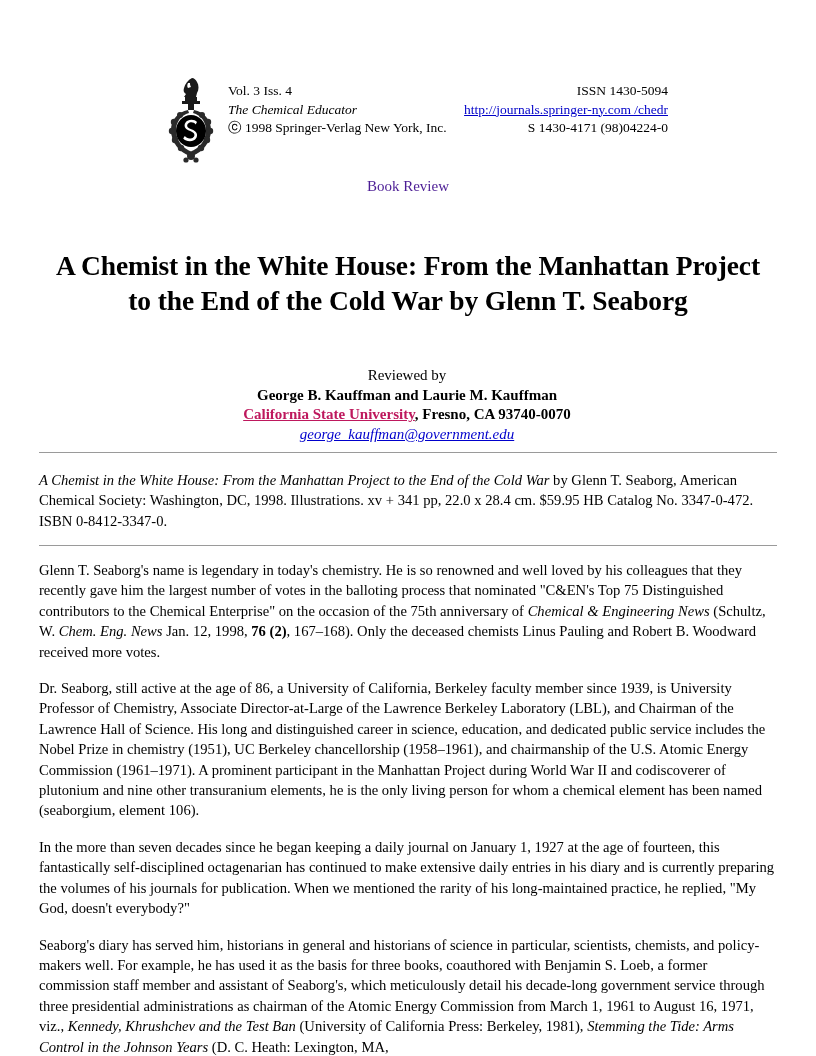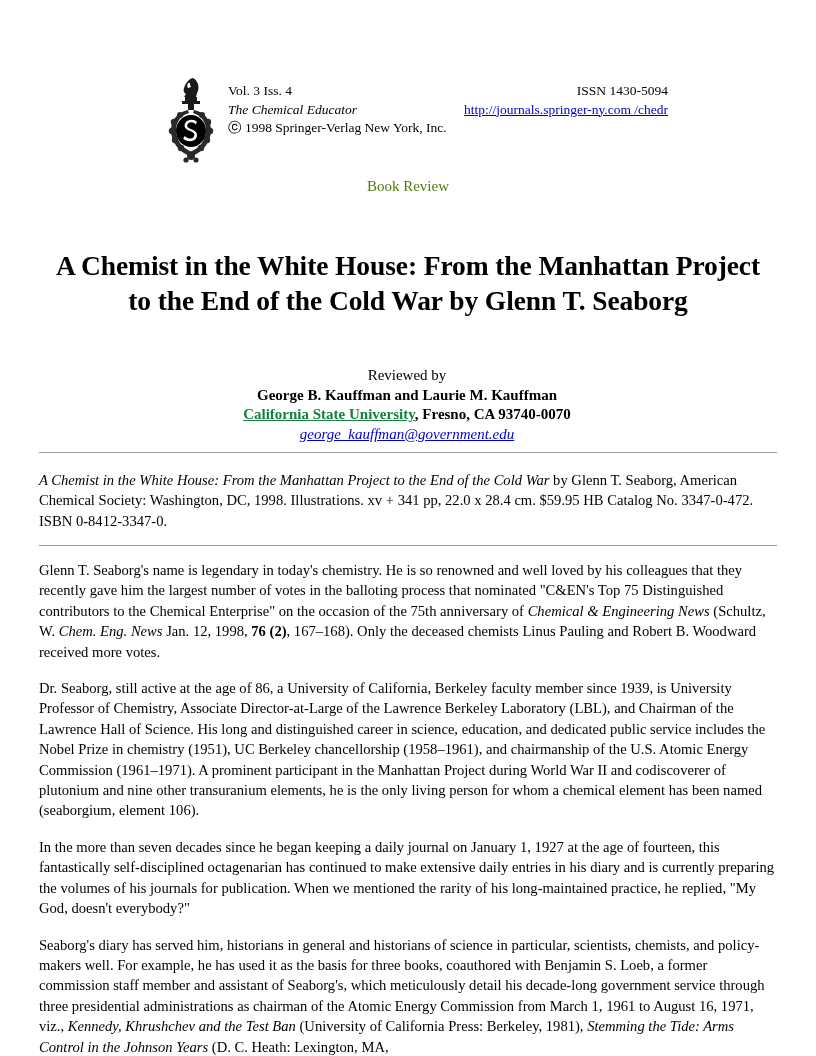--- a/index.html
+++ b/index.html
@@ -72,21 +72,21 @@
     text-decoration: underline;
   }
 
   
   .kicker {
     position: absolute;
     top: 176px;
     left: 0;
     width: 816px;
     text-align: center;
-    color: #4d7c0f;
+    color: #4c1d95;
     font-size: 15px;
     line-height: 20px;
   }
 
   
   .doc-title {
     position: absolute;
     top: 230px;
     left: 48px;
     width: 720px;
@@ -104,21 +104,21 @@
     left: 47px;
     width: 720px;
     text-align: center;
     font-size: 15px;
     line-height: 19.5px;
   }
   .byline .bl-reviewed { font-weight: normal; }
   .byline .bl-authors { font-weight: bold; }
   .byline .bl-affil { font-weight: bold; }
   .byline .bl-affil a {
-    color: #15803d;
+    color: #be185d;
     text-decoration: underline;
     font-weight: bold;
   }
   .byline .bl-email {
     font-style: italic;
   }
   .byline .bl-email a {
     color: #0000cc;
     text-decoration: underline;
     font-style: italic;
@@ -216,20 +216,21 @@
 
       <div class="mast-left">
         <div class="ml-vol">Vol. 3  Iss. 4</div>
         <div class="ml-title">The Chemical Educator</div>
         <div class="ml-copy">ⓒ 1998 Springer-Verlag New York, Inc.</div>
       </div>
 
       <div class="mast-right">
         <span class="mr-line">ISSN 1430-5094</span>
         <span class="mr-line"><a class="url" href="#">http://journals.springer-ny.com /chedr</a></span>
+        <span class="mr-line">S 1430-4171 (98)04224-0</span>
       </div>
 
     </div>
   </div>
 
   <div class="kicker">Book Review</div>
 
   <h1 class="doc-title">A Chemist in the White House: From the Manhattan Project to the End of the Cold War by Glenn T. Seaborg</h1>
 
   <div class="byline">

